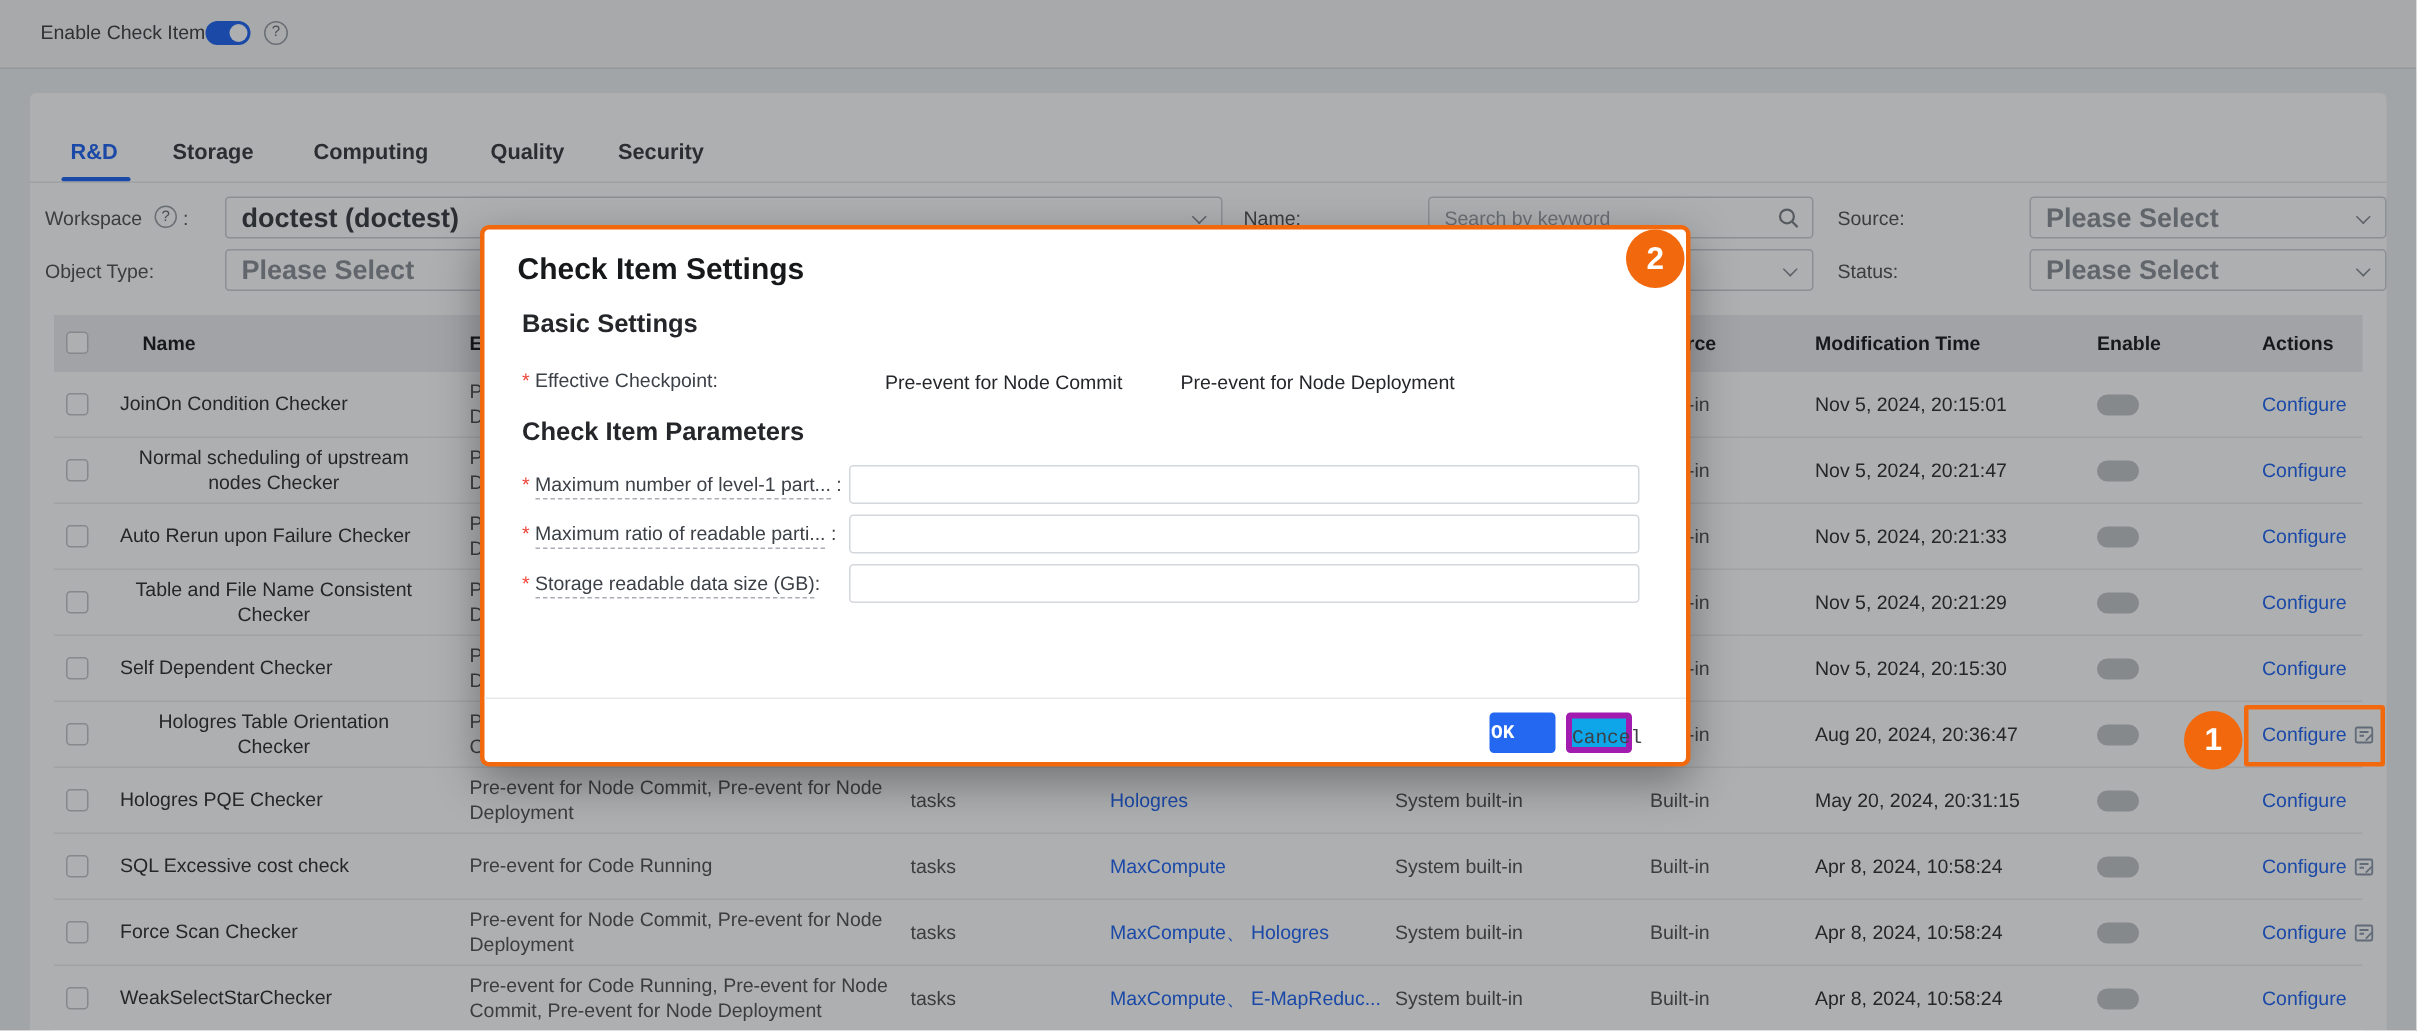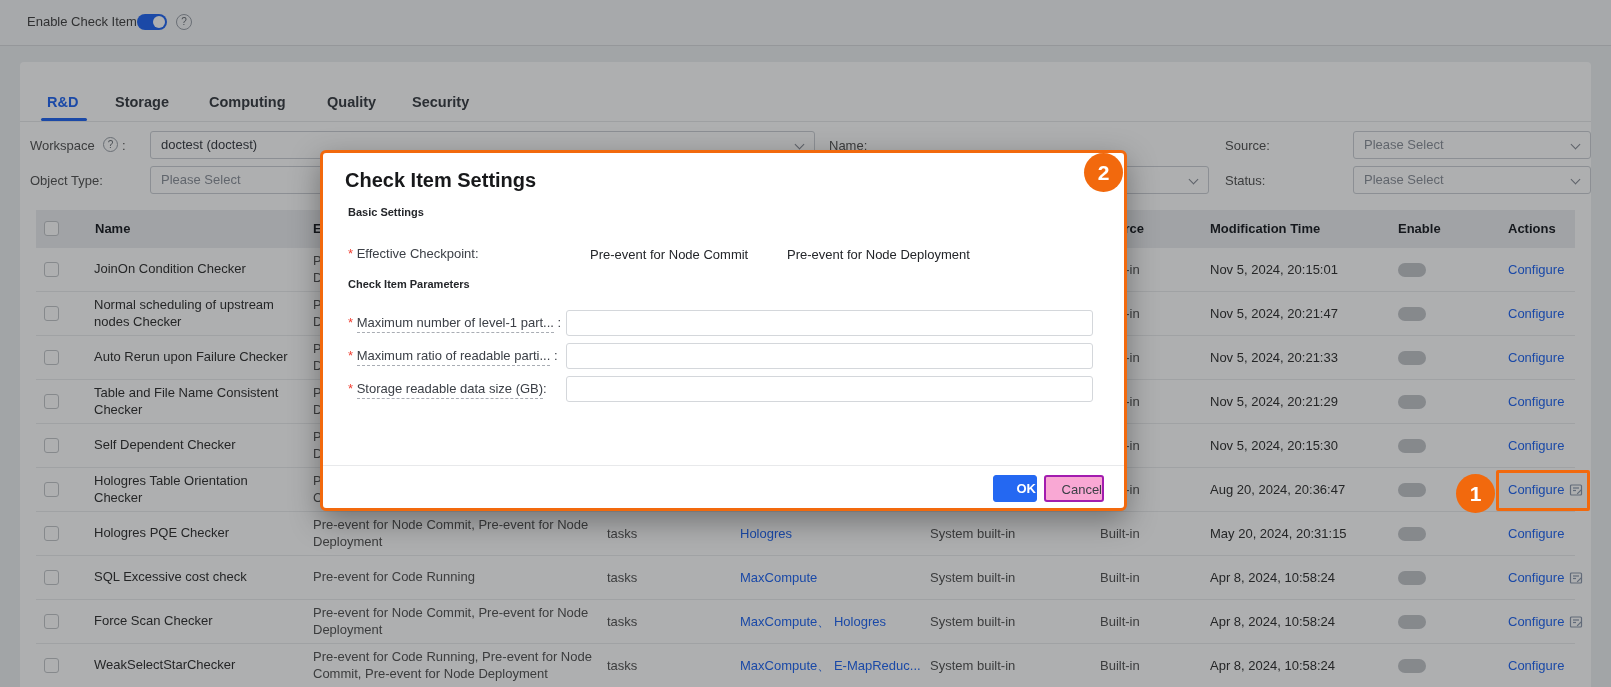--- a/index.html
+++ b/index.html
@@ -26,39 +26,39 @@
 
   
   .tab { top:94px; font-size:14.5px; font-weight:700; color:#3b3f45; cursor:pointer; }
   .tab.active { color:#2468F2; }
   #tabline  { left:41px; top:118px; width:46px; height:3px; background:#2468F2; border-radius:2px; }
   #tabsep   { left:20px; top:121px; width:1571px; height:1px; background:#e8e9eb; }
 
   
   .flabel { font-size:13px; color:#555; }
   .select { height:28px; background:#fff; border:1px solid #ccd0d5; border-radius:3px;
-            font-size:13px; line-height:26px; padding:0 26px 0 10px; color:#8d929b;
-            white-space:nowrap; overflow:hidden; }
+            font-size:18px; line-height:26px; padding:0 26px 0 10px; color:#8d929b;
+            white-space:nowrap; overflow:hidden;font-weight:bold; }
   .select .val { color:#3c4047; }
   .chev { position:absolute; right:11px; top:9px; width:7px; height:7px;
           border-left:1.6px solid #878c96; border-bottom:1.6px solid #878c96; transform:rotate(-45deg); }
   .searchbox { height:28px; background:#fff; border:1px solid #ccd0d5; border-radius:3px; }
   .searchbox input { position:absolute; left:10px; top:1px; width:210px; height:24px; border:0; outline:0;
                      font-size:13px; color:#333; font-family:inherit; background:transparent; }
   .searchbox input::placeholder { color:#9aa0a8; }
   .sicon { position:absolute; right:8px; top:6px; }
 
   
   #table { left:36px; top:210px; width:1539px; height:477px; }
   #thead { left:0; top:0; width:1539px; height:38px; background:#eceef1; }
   .th { position:absolute; top:0; line-height:38px; font-size:13px; font-weight:700; color:#1c1f24; white-space:nowrap; overflow:hidden; }
   .trow { position:absolute; left:0; width:1539px; height:44px; border-bottom:1px solid #ebecee; background:#fff; }
   .cell { position:absolute; top:0; height:100%; display:flex; align-items:center; font-size:13px; color:#333; }
   .c-cb   { left:8px;  width:20px; }
-  .c-name { left:58px; width:205px; line-height:1.3; }
+  .c-name { left:44px; width:205px; line-height:1.3;text-align:center; }
   .c-chk  { left:277px; width:285px; color:#555; line-height:1.3; }
   .c-scope{ left:571px; width:110px; color:#555; }
   .c-eng  { left:704px; width:190px; color:#2468F2; white-space:nowrap; overflow:hidden; }
   .c-cre  { left:894px; width:150px; color:#555; }
   .c-src  { left:1064px; width:95px; color:#555; }
   .c-time { left:1174px; width:175px; white-space:nowrap; }
   .c-en   { left:1362px; width:90px; }
   .c-act  { left:1472px; width:100px; color:#2468F2; gap:5px; }
   .ckbox { width:15px; height:15px; border:1px solid #c3c6ca; border-radius:3px; background:#fff; }
   .link { color:#2468F2; cursor:pointer; }
@@ -67,35 +67,35 @@
   .cfgicon svg { display:block; }
 
   
   #dim { left:0; top:0; width:1611px; height:687px; background:rgba(10,12,16,0.33); z-index:40; }
 
   
   #modal { left:320px; top:150px; width:807px; height:361px; background:#fff; z-index:50;
            border:3px solid #F2690D; border-radius:6px; box-shadow:0 10px 30px rgba(0,0,0,0.35); }
   #modal .inner { position:absolute; left:0; top:0; width:801px; height:355px; }
   .m-title { left:22px; top:16px; font-size:20px; font-weight:700; color:#17181a; }
-  .m-sec   { left:25px; font-size:11px; font-weight:700; color:#24262a; }
+  .m-sec   { left:25px; font-size:17px; font-weight:700; color:#24262a; }
   .m-lbl   { font-size:13px; color:#3c4047; }
   .req::before { content:"* "; color:#f04134; }
   .mcb { width:15px; height:15px; background:#2468F2; border-radius:3px; position:relative; }
   .mcb::after { content:""; position:absolute; left:4.5px; top:1.5px; width:4px; height:8px;
                 border-right:2px solid #fff; border-bottom:2px solid #fff; transform:rotate(40deg); }
   .mcb-lbl { font-size:13px; color:#24262a; }
   .dashed { border-bottom:1px dashed #a9adb4; padding-bottom:2px; }
   .pinput { width:527px; height:26px; border:1px solid #d4d7db; border-radius:3px; background:#fff;
             font-size:13px; padding:0 8px; outline:0; font-family:inherit; color:#333; }
   .m-help { font-size:12.5px; color:#9a9ea6; }
   #m-footline { left:0px; top:312px; width:801px; height:1px; background:#e8e9eb; }
-  .btn { height:27px; border-radius:3px; font-size:13px; font-family:Liberation Sans, sans-serif; text-align:right; line-height:25px; cursor:pointer; }
+  .btn { height:27px; border-radius:3px; font-size:13px; font-family:Liberation Mono, monospace; text-align:left; line-height:25px; cursor:pointer; }
   #btn-ok { left:670px; top:322px; width:44px; background:#2468F2; border:1px solid #2468F2; color:#fff; font-weight:700; }
-  #btn-cancel { left:721px; top:322px; width:60px; background:#f9a8d4; border:2px solid #a21caf; color:#3c4047; }
+  #btn-cancel { left:721px; top:322px; width:44px; background:#0ea5e9; border:4px solid #a21caf; color:#3c4047; }
 
   
   .badge { width:39px; height:39px; border-radius:50%; background:#F2690D; color:#fff;
            font-size:21px; font-weight:700; text-align:center; line-height:39px; z-index:60; }
   #ann-rect { left:1496px; top:470px; width:94px; height:41px; border:3px solid #F2690D; border-radius:2px; z-index:55; }
 </style>
 </head>
 <body>
 
 <div id="screen">
@@ -119,20 +119,29 @@
   <div id="tabsep" class="abs"></div>
 
   <span class="abs flabel" style="left:30px; top:138px;"><span>Workspace</span></span>
   <span class="abs helpicon" style="left:103px; top:137px; width:15px; height:15px;"></span>
   <span class="abs flabel" style="left:122px; top:138px;"> :</span>
   <div class="abs select" style="left:150px; top:131px; width:665px;">
     <span class="val">doctest (doctest)</span>
     <span class="chev"></span>
   </div>
   <span class="abs flabel" style="left:829px; top:138px;">Name:</span>
+  <div class="abs searchbox" style="left:952px; top:131px; width:257px;">
+    <input placeholder="Search by keyword" style="">
+    <span class="sicon">
+      <svg width="15" height="15" viewBox="0 0 15 15">
+          <circle cx="6.3" cy="6.3" r="4.6" fill="none" stroke="#7d828b" stroke-width="1.5"></circle>
+          <line x1="9.8" y1="9.8" x2="13.4" y2="13.4" stroke="#7d828b" stroke-width="1.5"></line>
+        </svg>
+    </span>
+  </div>
   <span class="abs flabel" style="left:1225px; top:138px;">Source:</span>
   <div class="abs select" style="left:1353px; top:131px; width:238px;">
     <span>Please Select</span>
     <span class="chev"></span>
   </div>
 
   <span class="abs flabel" style="left:30px; top:173px;">Object Type:</span>
   <div class="abs select" style="left:150px; top:166px; width:665px;">
     <span>Please Select</span>
     <span class="chev"></span>

